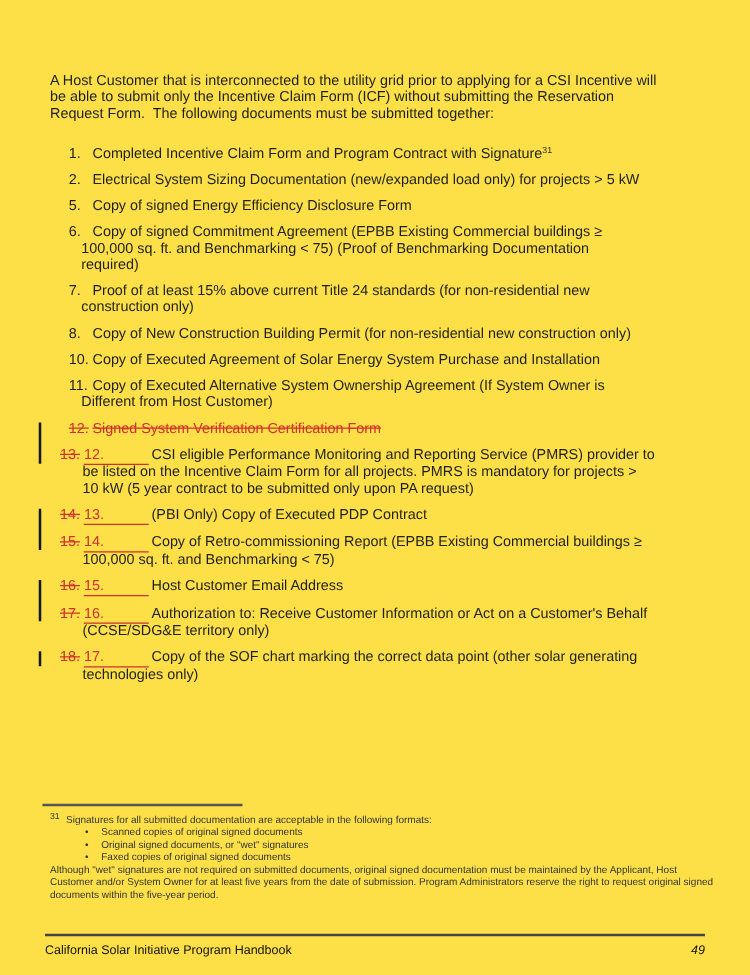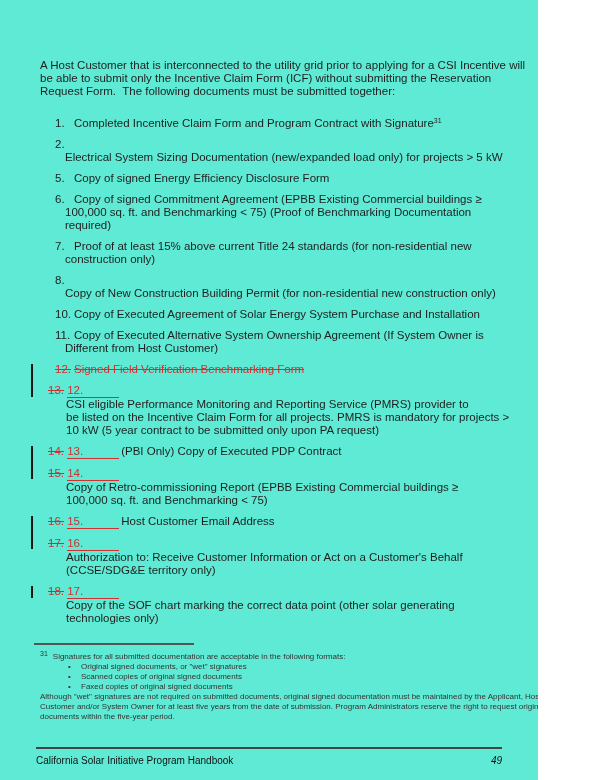--- a/index.html
+++ b/index.html
@@ -1,17 +1,17 @@
 <!DOCTYPE html>
 <html><head>
 <meta charset="utf-8">
 <style>
   html,body{margin:0;padding:0;background:#ffffff;}
   body{width:600px;height:780px;font-family:"Liberation Sans",sans-serif;color:#1f1f1f;}
-  .page{position:relative;width:538px;height:780px;background:#5eead4;overflow:hidden;}
+  .page{position:relative;width:600px;height:780px;background:#fde047;overflow:hidden;}
   .content{position:absolute;left:40px;right:36px;top:59px;}
   .intro{font-size:11.5px;line-height:13px;white-space:pre;margin:0 0 16px 0;}
 
   .list{}
   .li{position:relative;font-size:11.5px;line-height:13px;margin-bottom:8px;padding-left:25px;text-indent:-10px;}
   .li .num{display:inline-block;width:19px;text-indent:0;}
   .li .txt{white-space:pre;}
   sup.fnref{font-size:7px;vertical-align:4px;}
 
   
@@ -58,41 +58,41 @@
         <div class="li"><span class="num">5.</span><span class="txt">Copy of signed Energy Efficiency Disclosure Form</span></div>
         <div class="li"><span class="num">6.</span><span class="txt">Copy of signed Commitment Agreement (EPBB Existing Commercial buildings ≥
 100,000 sq. ft. and Benchmarking &lt; 75) (Proof of Benchmarking Documentation
 required)</span></div>
         <div class="li"><span class="num">7.</span><span class="txt">Proof of at least 15% above current Title 24 standards (for non-residential new
 construction only)</span></div>
         <div class="li"><span class="num">8.</span><span class="txt">Copy of New Construction Building Permit (for non-residential new construction only)</span></div>
         <div class="li"><span class="num">10.</span><span class="txt">Copy of Executed Agreement of Solar Energy System Purchase and Installation</span></div>
         <div class="li"><span class="num">11.</span><span class="txt">Copy of Executed Alternative System Ownership Agreement (If System Owner is
 Different from Host Customer)</span></div>
-        <div class="li del"><span class="num">12.</span><span class="txt">Signed Field Verification Benchmarking Form</span><span class="cbar tall"></span></div>
+        <div class="li del"><span class="num">12.</span><span class="txt">Signed System Verification Certification Form</span><span class="cbar tall"></span></div>
         <div class="li chg"><span class="oldnum">13.</span> <span class="newnum">12.</span><span class="txt">CSI eligible Performance Monitoring and Reporting Service (PMRS) provider to
 be listed on the Incentive Claim Form for all projects. PMRS is mandatory for projects &gt;
 10 kW (5 year contract to be submitted only upon PA request)</span></div>
         <div class="li chg"><span class="oldnum">14.</span> <span class="newnum">13.</span><span class="txt">(PBI Only) Copy of Executed PDP Contract</span><span class="cbar tall"></span></div>
         <div class="li chg"><span class="oldnum">15.</span> <span class="newnum">14.</span><span class="txt">Copy of Retro-commissioning Report (EPBB Existing Commercial buildings ≥
 100,000 sq. ft. and Benchmarking &lt; 75)</span></div>
         <div class="li chg"><span class="oldnum">16.</span> <span class="newnum">15.</span><span class="txt">Host Customer Email Address</span><span class="cbar tall"></span></div>
         <div class="li chg"><span class="oldnum">17.</span> <span class="newnum">16.</span><span class="txt">Authorization to: Receive Customer Information or Act on a Customer's Behalf
 (CCSE/SDG&amp;E territory only)</span></div>
         <div class="li chg"><span class="oldnum">18.</span> <span class="newnum">17.</span><span class="txt">Copy of the SOF chart marking the correct data point (other solar generating
 technologies only)</span><span class="cbar short"></span></div>
       </div>
   </div>
 
   <div class="footnote">
     <div class="fn-sep"></div>
     <div class="fn-lead"><sup class="fn-num">31</sup><span>Signatures for all submitted documentation are acceptable in the following formats:</span></div>
     <div class="fn-bullets">
+        <div class="fn-bullet"><span class="dot">•</span><span>Scanned copies of original signed documents</span></div>
         <div class="fn-bullet"><span class="dot">•</span><span>Original signed documents, or "wet" signatures</span></div>
-        <div class="fn-bullet"><span class="dot">•</span><span>Scanned copies of original signed documents</span></div>
         <div class="fn-bullet"><span class="dot">•</span><span>Faxed copies of original signed documents</span></div>
       </div>
     <div class="fn-body">Although "wet" signatures are not required on submitted documents, original signed documentation must be maintained by the Applicant, Host
 Customer and/or System Owner for at least five years from the date of submission. Program Administrators reserve the right to request original signed
 documents within the five-year period.</div>
   </div>
 
   <div class="footer">
     <span class="f-left">California Solar Initiative Program Handbook</span>
     <span class="f-right">49</span>

